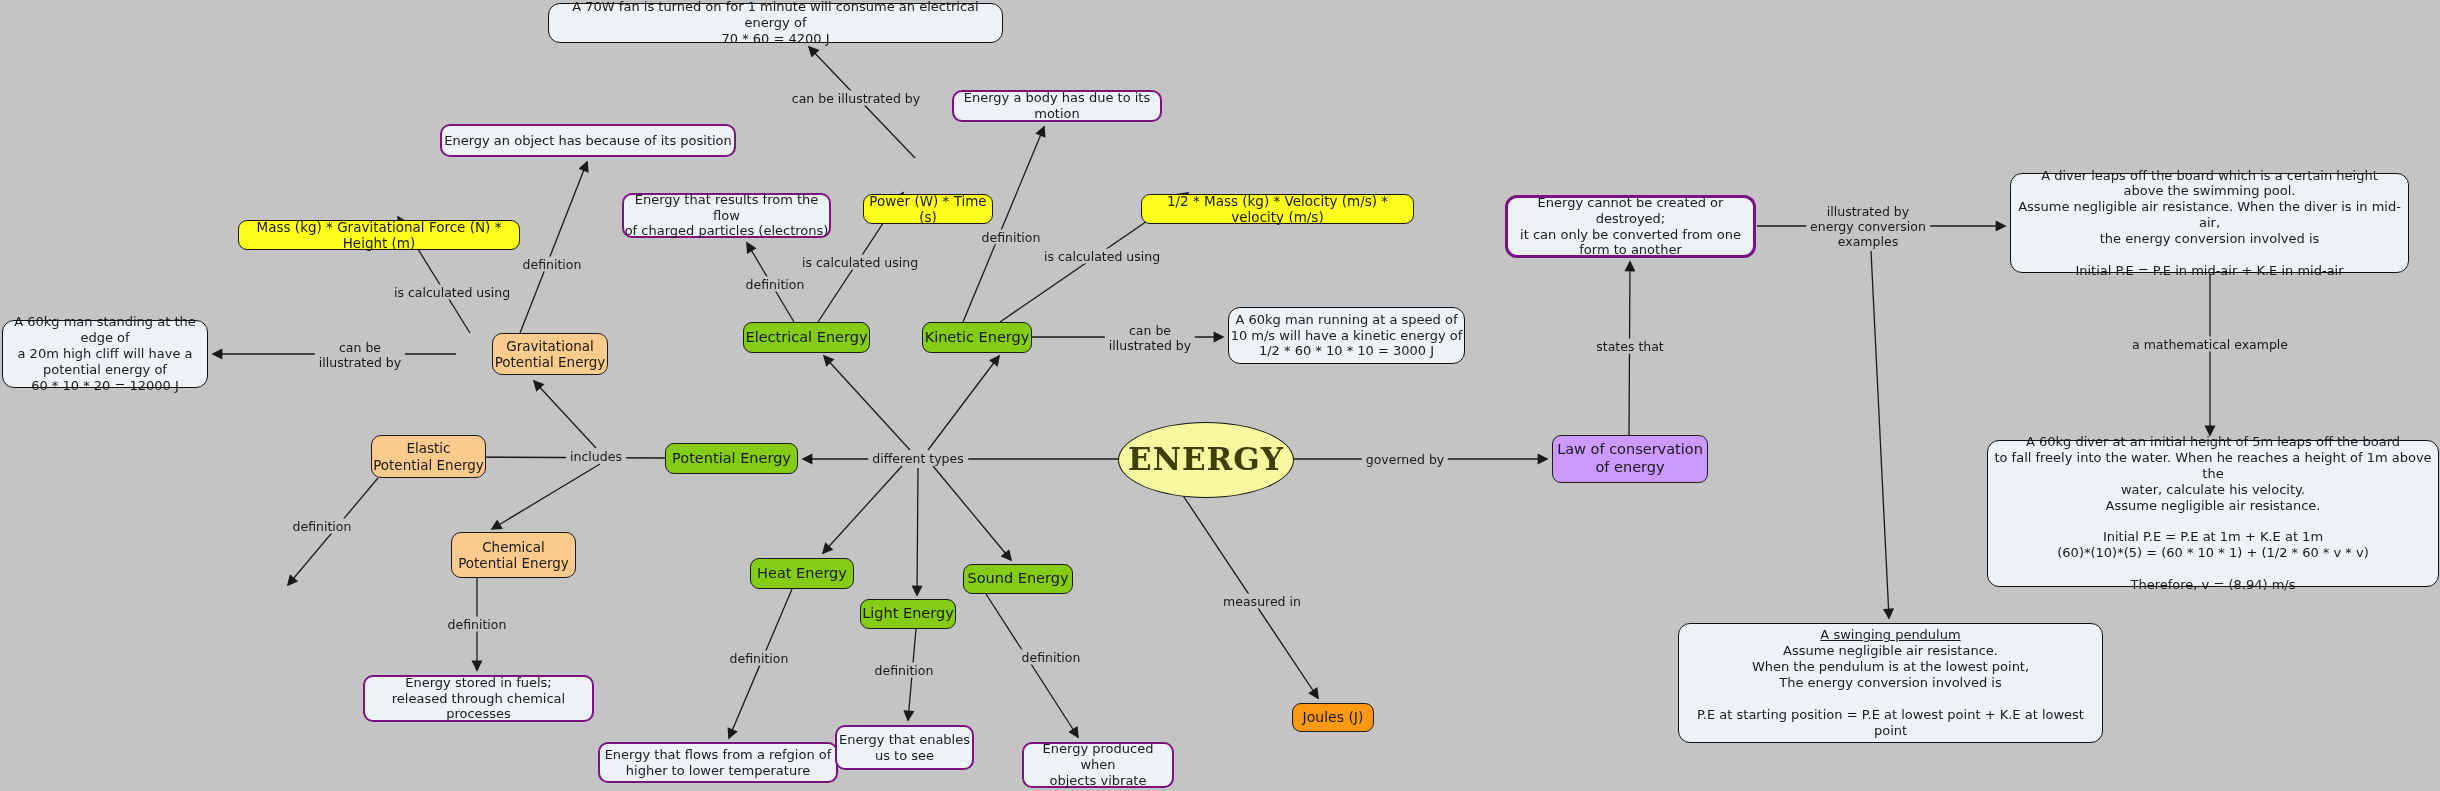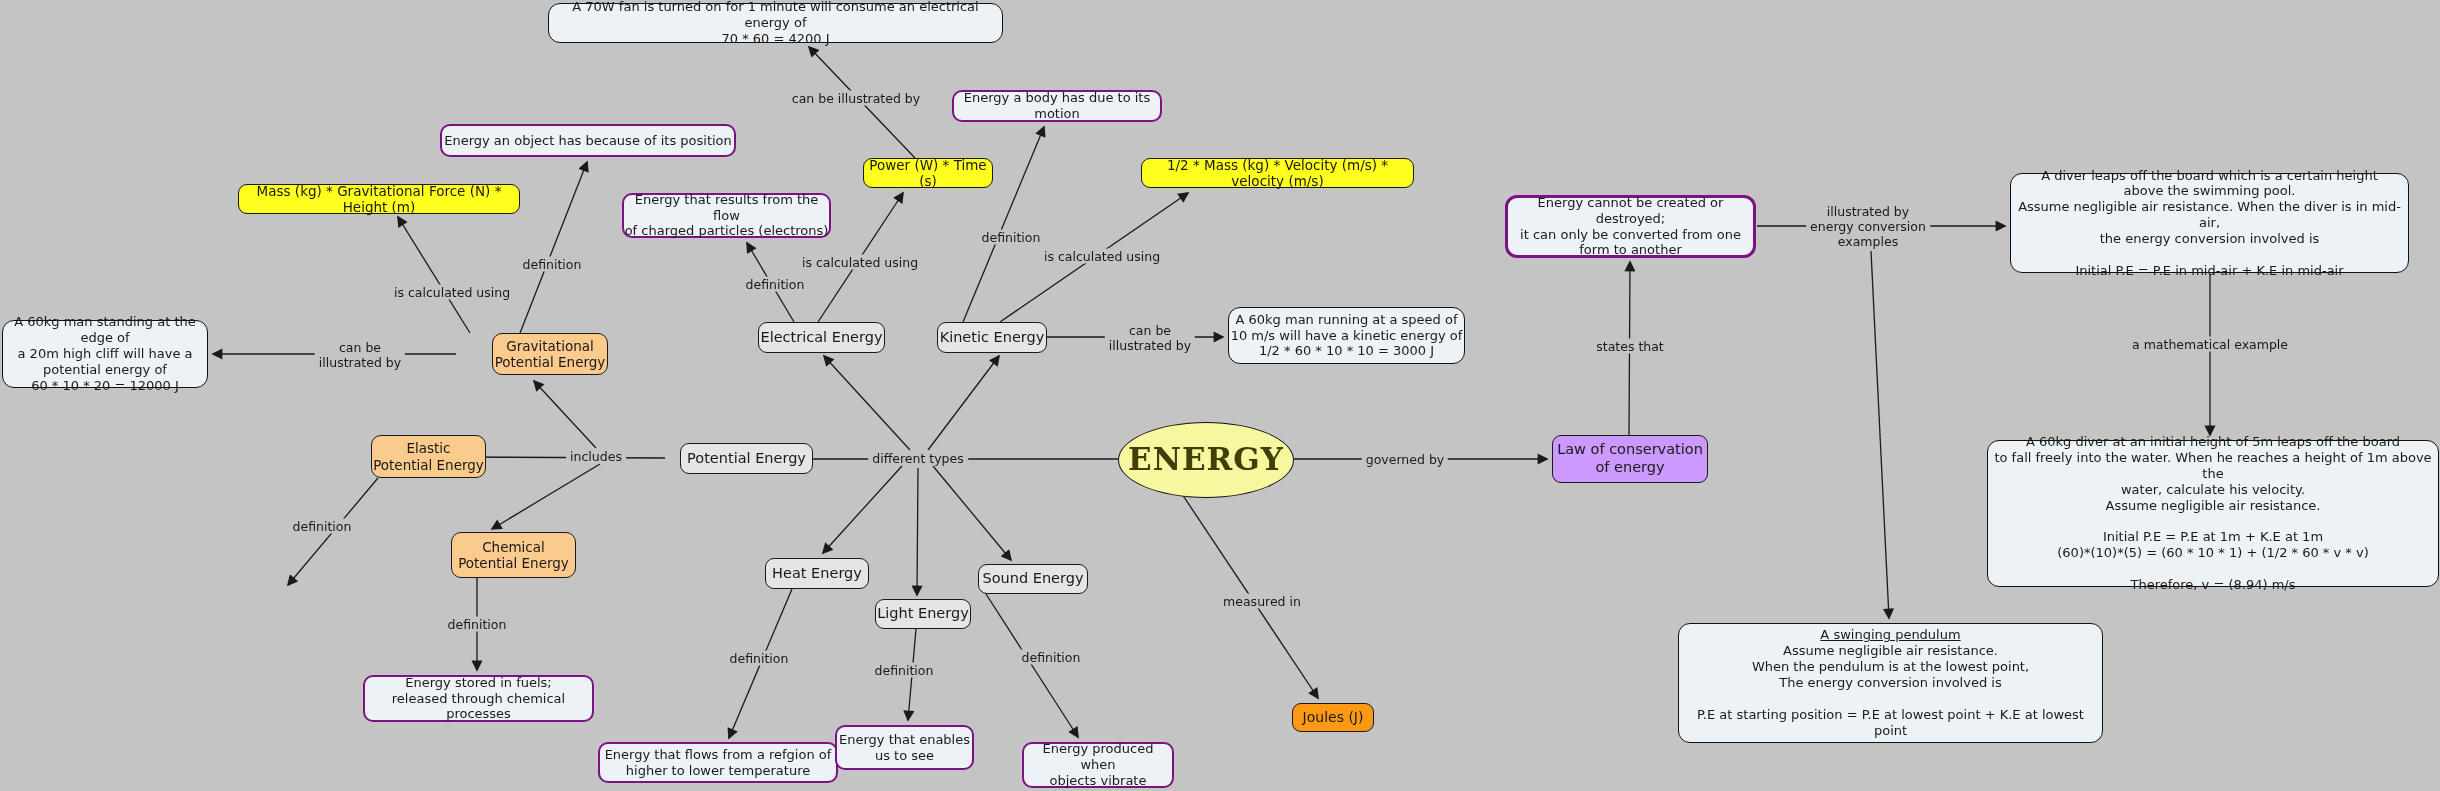--- a/index.html
+++ b/index.html
@@ -1,23 +1,23 @@
 <!DOCTYPE html>
 <html><head>
 <meta charset="utf-8">
 <style>
   html,body{margin:0;padding:0;}
   body{background:#c4c4c4;font-family:"DejaVu Sans","Liberation Sans",sans-serif;}
   #canvas{position:relative;width:2440px;height:791px;background:#c4c4c4;overflow:hidden;}
   #wires{position:absolute;left:0;top:0;width:2440px;height:791px;}
   .box{position:absolute;box-sizing:border-box;display:flex;flex-direction:column;align-items:center;
        justify-content:center;text-align:center;white-space:pre-line;color:#1a1a1a;line-height:1.22;}
-  .n-pink{background:#e5e5e5;border:1.6px solid #1a1a1a;border-radius:9px;font-size:14.5px;margin-left:15px;}
+  .n-pink{background:#84cc16;border:1.6px solid #1a1a1a;border-radius:9px;font-size:14.5px;}
   .n-orange{background:#fbca8d;border:1.6px solid #1a1a1a;border-radius:10px;font-size:13.5px;margin-left:36px;}
-  .n-yellow{background:#ffff1e;border:1.6px solid #1a1a1a;border-radius:9px;font-size:13.5px;}
+  .n-yellow{background:#ffff1e;border:1.6px solid #1a1a1a;border-radius:9px;font-size:13.5px;margin-top:36px;}
   .n-law{background:#cc99ff;border:1.6px solid #1a1a1a;border-radius:9px;font-size:14.5px;}
   .n-joules{background:#ff9914;border:1.6px solid #1a1a1a;border-radius:9px;font-size:14px;}
   .defbox{background:#edf2f6;border:2.5px solid #7b1283;border-radius:10px;font-size:13px;}
   .thickb{border-width:3.5px;border-radius:12px;}
   .exbox{background:#edf2f6;border:1.6px solid #111;border-radius:12px;font-size:13px;}
   .ellipse{background:#f7f7a0;border:1.7px solid #111;border-radius:50%;
            font-family:"DejaVu Serif","Liberation Serif",serif;font-weight:bold;font-size:31px;
            color:#3f3f0a;letter-spacing:1px;}
   .lnk{position:absolute;transform:translate(-50%,-50%);background:#c4c4c4;font-size:12.5px;
        color:#1a1a1a;text-align:center;white-space:pre-line;padding:0 4px;line-height:1.2;}

